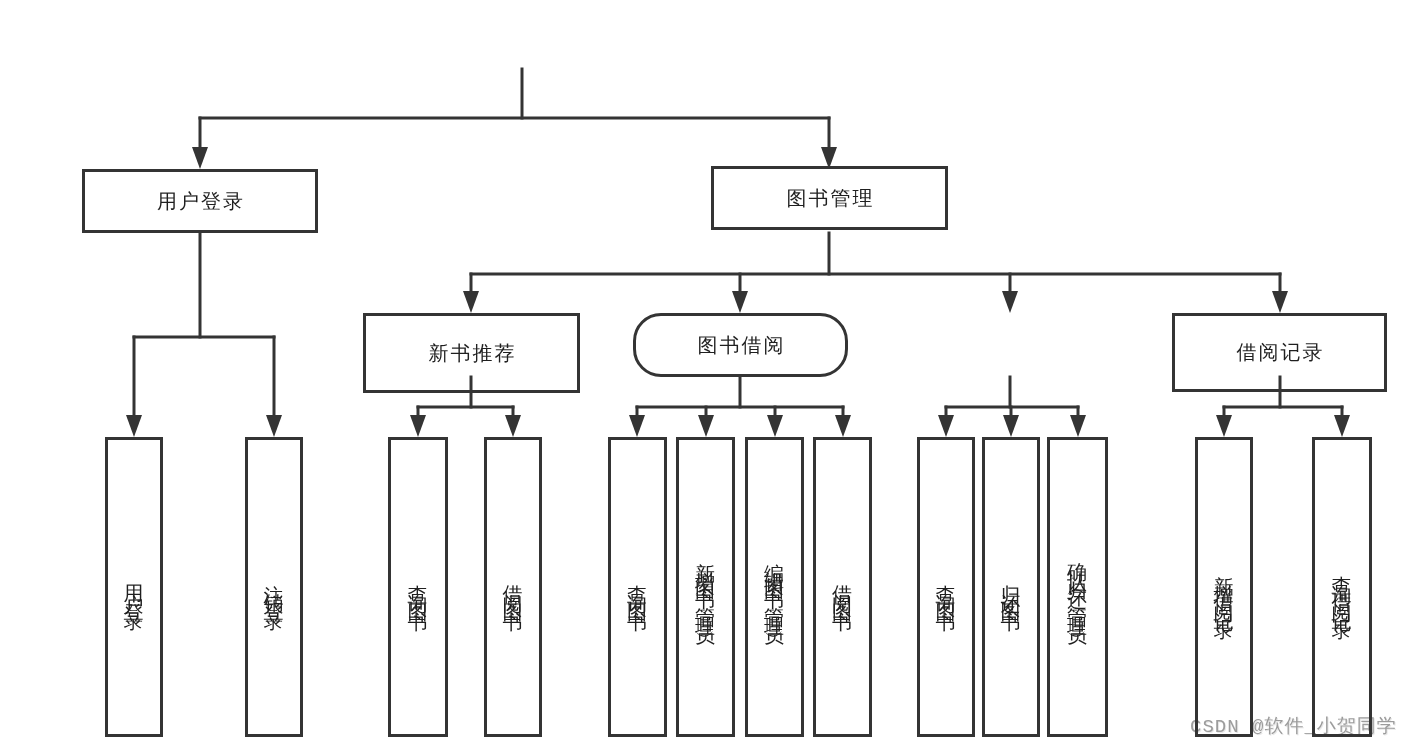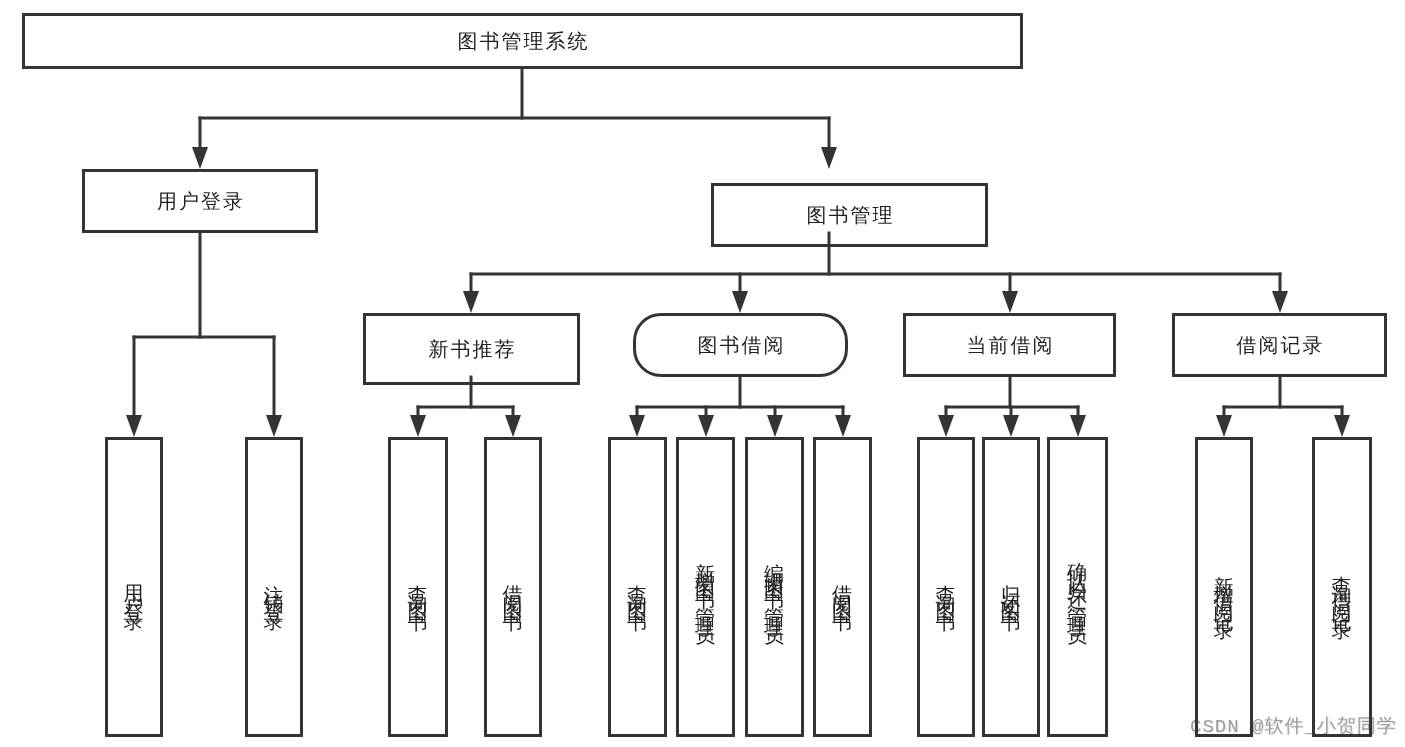--- a/index.html
+++ b/index.html
@@ -127,29 +127,27 @@
     <g>
       <path d="M1280 377 V407"></path>
       <path d="M1224 407 H1342"></path>
       <path d="M1224 407 V418"></path>
         <polygon points="1216,415 1232,415 1224,437"></polygon>
       <path d="M1342 407 V418"></path>
         <polygon points="1334,415 1350,415 1342,437"></polygon>
     </g>
   </svg>
 
-  <div class="box h" style="left:22px; top:13px; width:1001px; height:56px;">图书管理系统</div>
 
   <div class="box h" style="left:82px; top:169px; width:236px; height:64px;">用户登录</div>
-  <div class="box h" style="left:711px; top:183px; width:277px; height:64px;">图书管理</div>
+  <div class="box h" style="left:711px; top:166px; width:237px; height:64px;">图书管理</div>
 
-  <div class="box h" style="left:363px; top:313px; width:217px; height:72px;">新书推荐</div>
+  <div class="box h" style="left:363px; top:313px; width:217px; height:80px;">新书推荐</div>
   <div class="box h" style="left:633px; top:313px; width:215px; height:64px;border-radius:28px;">图书借阅</div>
-  <div class="box h" style="left:903px; top:313px; width:213px; height:64px;">当前借阅</div>
-  <div class="box h" style="left:1172px; top:313px; width:215px; height:64px;">借阅记录</div>
+  <div class="box h" style="left:1172px; top:313px; width:215px; height:79px;">借阅记录</div>
 
   <div class="box v" style="left:105px; top:437px; width:58px; height:300px;">用户登录</div>
   <div class="box v" style="left:245px; top:437px; width:58px; height:300px;">注销登录</div>
 
   <div class="box v" style="left:388px; top:437px; width:60px; height:300px;">查询图书</div>
   <div class="box v" style="left:484px; top:437px; width:58px; height:300px;">借阅图书</div>
 
   <div class="box v" style="left:608px; top:437px; width:59px; height:300px;">查询图书</div>
   <div class="box v" style="left:676px; top:437px; width:59px; height:300px;">新增图书（管理员）</div>
   <div class="box v" style="left:745px; top:437px; width:59px; height:300px;">编辑图书（管理员）</div>

